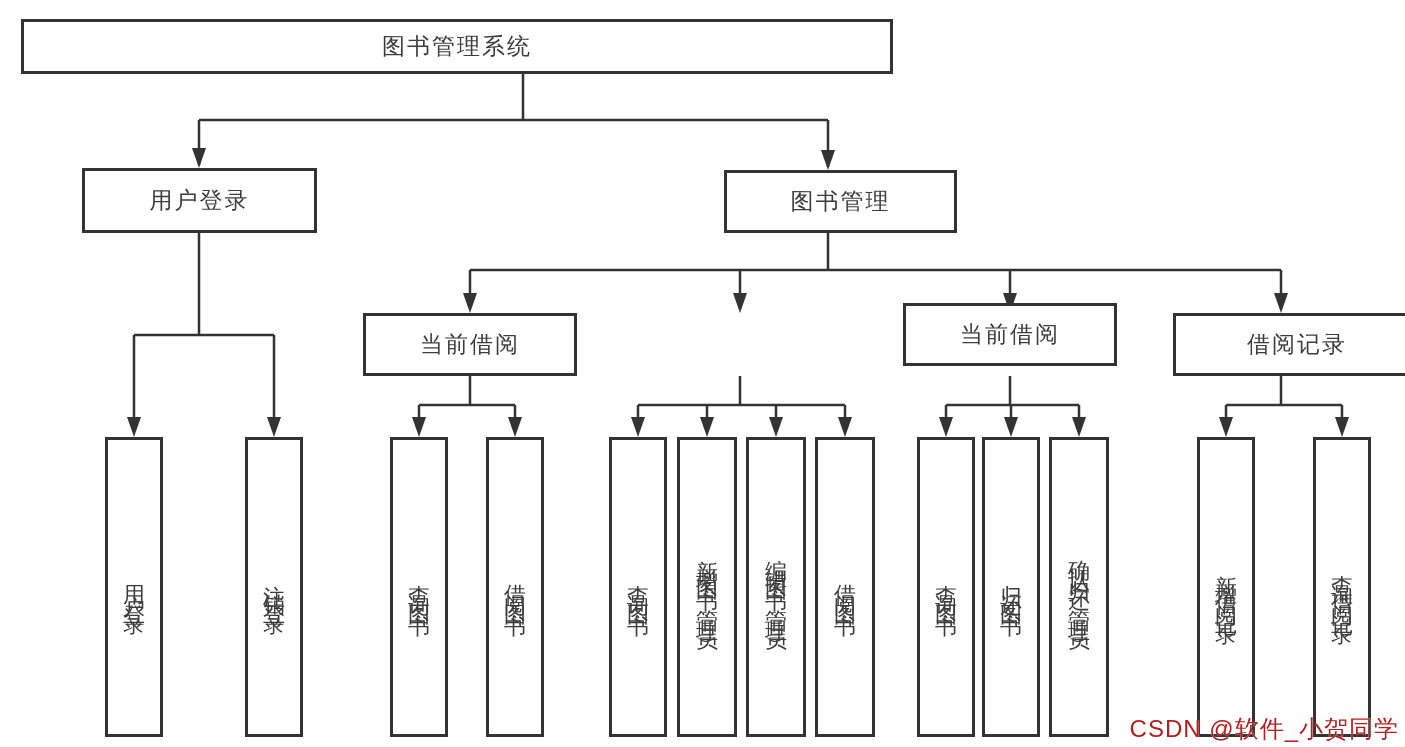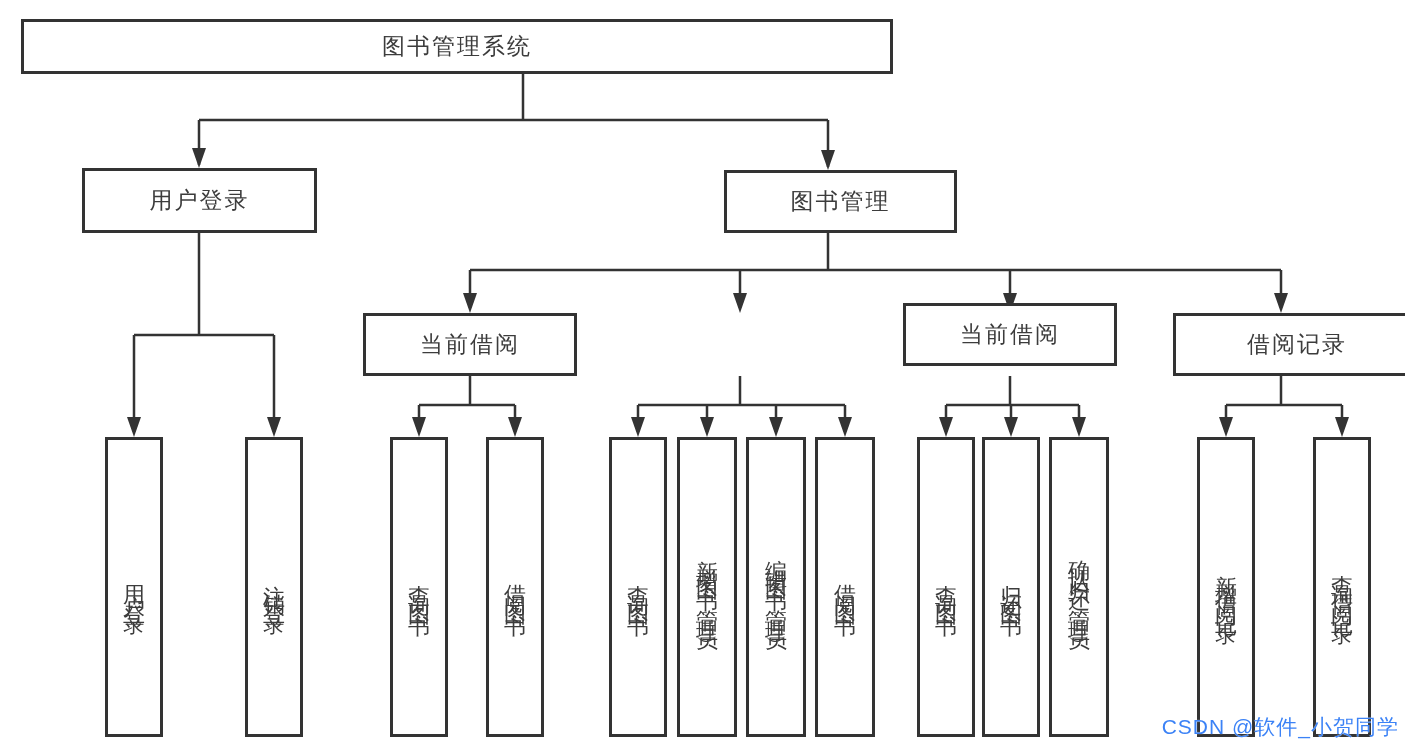--- a/index.html
+++ b/index.html
@@ -25,22 +25,22 @@
     text-orientation: upright;
     font-size: 22px;
     letter-spacing: 10px;
     color: #3c3c3c;
     line-height: 1;
     max-height: 288px;
   }
   .watermark {
     position: absolute;
     right: 6px; top: 713px;
-    font-size: 21px;
-    color: #3b82f6;
+    font-size: 24px;
+    color: #b91c1c;
     letter-spacing: 1px;
     z-index: 5;
     text-shadow: 0 0 1px #ffffff;
     white-space: nowrap;
     margin-left: 8px;
   }
 </style>
 </head>
 <body>
 

